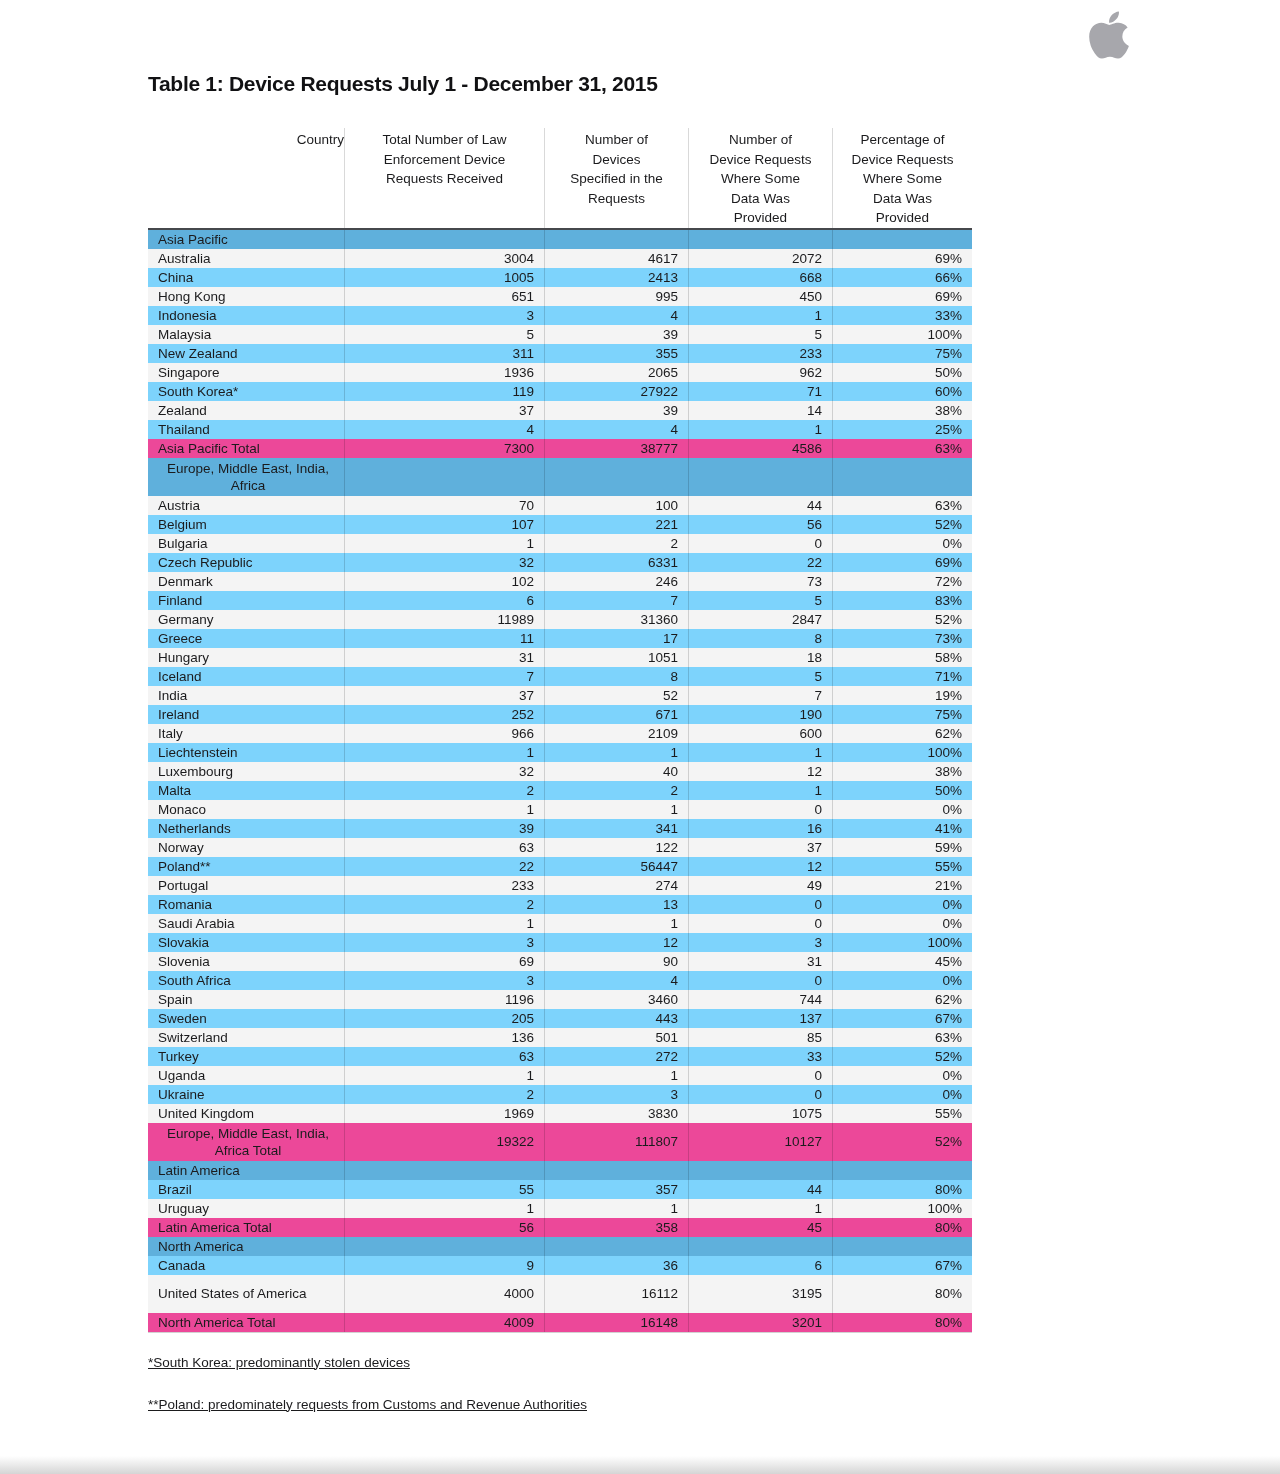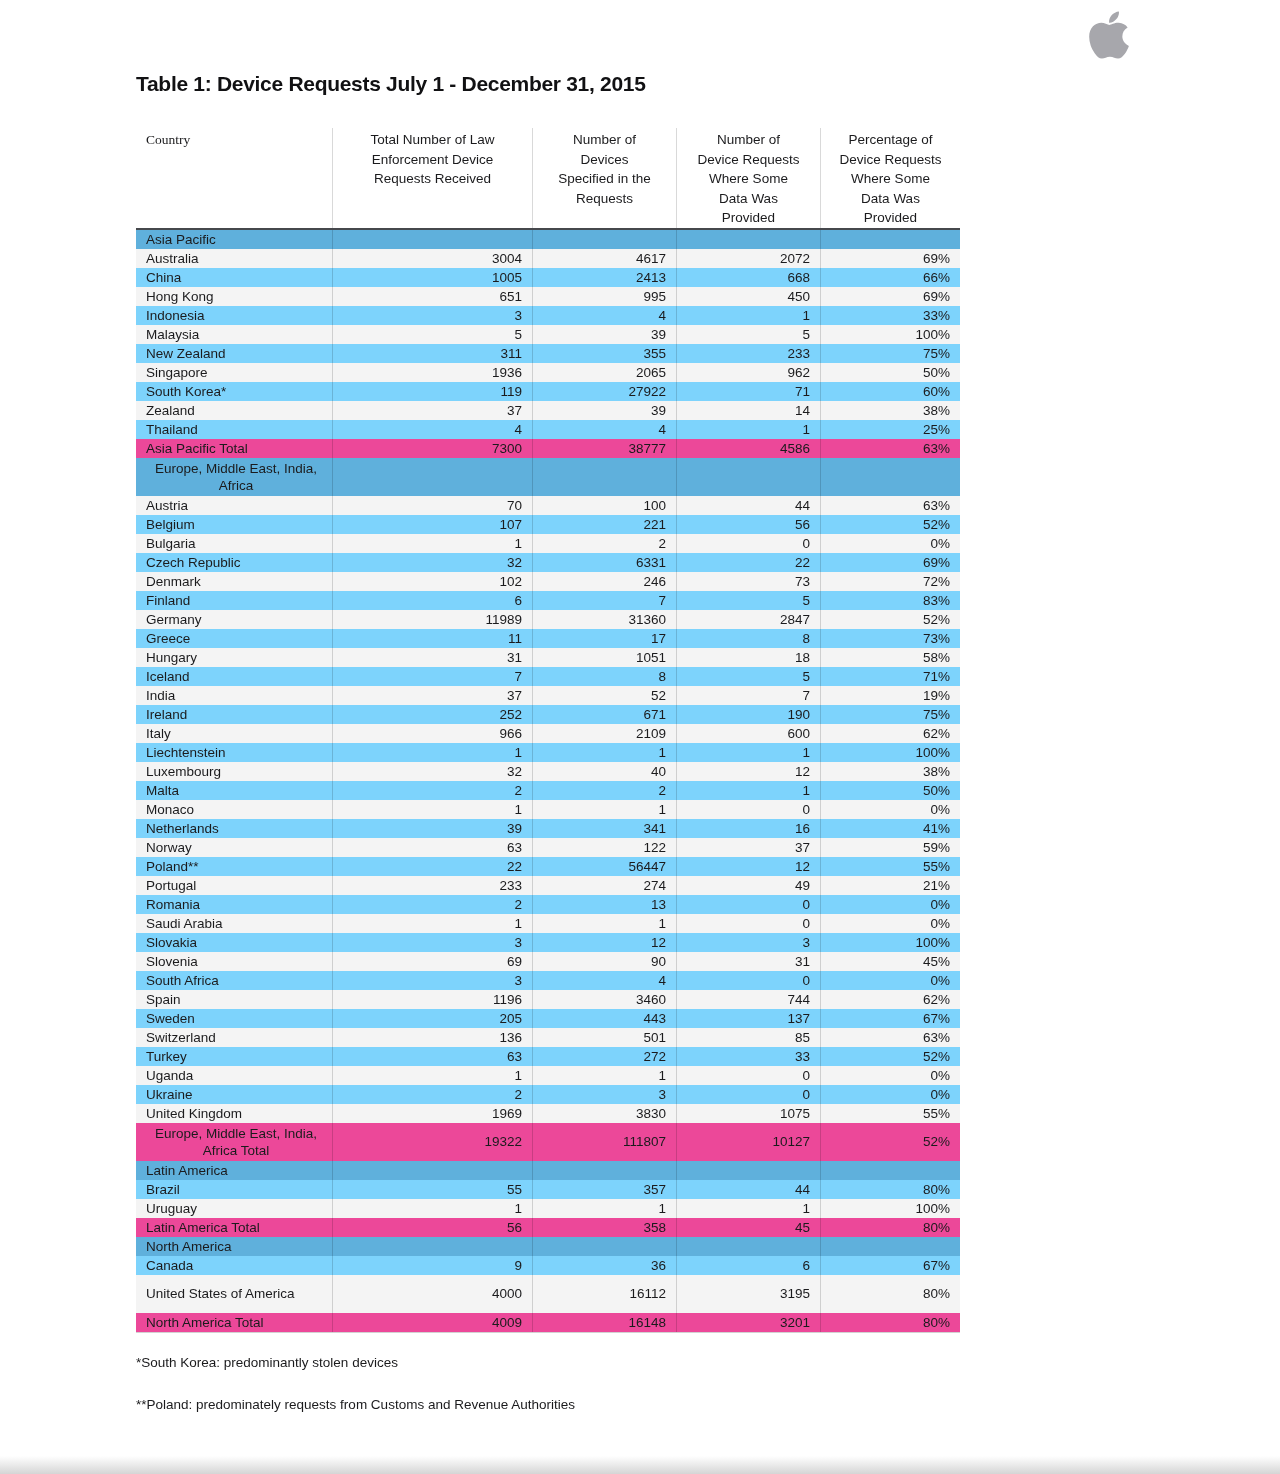--- a/index.html
+++ b/index.html
@@ -9,21 +9,21 @@
     background:#ffffff;
     font-family:"Liberation Sans", sans-serif;
     color:#1b1b1d;
     overflow:hidden;
   }
   .apple-logo {
     position:absolute; left:1086px; top:8px; width:46px; height:54px;
   }
   .apple-logo svg { width:100%; height:100%; fill:#a7a7ac; }
   .content {
-    position:absolute; left:136px; top:0; width:824px;
+    position:absolute; left:148px; top:0; width:824px;
   }
   .title {
     margin-top:72px;
     font-size:21px;
     font-weight:700;
     letter-spacing:-0.3px;
     color:#111113;
     white-space:nowrap;
   }
   .table { margin-top:32px; width:824px; }
@@ -35,21 +35,21 @@
   }
   .th {
     font-size:13.5px;
     line-height:19.5px;
     padding-top:2px;
     text-align:center;
     white-space:pre-line;
     border-left:1px solid rgba(0,0,0,0.15);
     color:#1b1b1d;
   }
-  .th.c0 { text-align:left; padding-left:10px; border-left:none;font-family:Liberation Serif, serif; }
+  .th.c0 { text-align:right; padding-left:10px; border-left:none; }
   .tbody { border-bottom:1px solid #d2d2d2; }
   .row {
     display:grid;
     grid-template-columns:196px 200px 144px 144px 140px;
     height:19px;
     align-items:center;
     font-size:13.5px;
     line-height:17px;
     background:#7dd3fc;
   }
@@ -57,21 +57,21 @@
   .tbody .row:nth-child(even) { background:#f4f4f4; }
   .tbody .row.section { background:#5fb0dc; }
   .tbody .row.total { background:#ec4899; }
   .cell { height:100%; display:flex; align-items:center; overflow:hidden; }
   .cell.c0 { padding-left:10px; padding-right:6px;text-align:center; }
   .cell.num {
     justify-content:flex-end;
     padding-right:10px;
     border-left:1px solid rgba(0,0,0,0.15);
   }
-  .footnotes { font-size:13.5px; color:#1b1b1d; }
+  .footnotes { font-size:13.5px; color:#1b1b1d;text-decoration:underline; }
   .footnote-1 { margin-top:22px; }
   .footnote-2 { margin-top:27px; }
   .bottom-fade {
     position:absolute; left:0; top:1456px; width:1280px; height:18px;
     background:linear-gradient(#ffffff, #d5d5d5);
   }
 </style>
 </head>
 <body>
 

